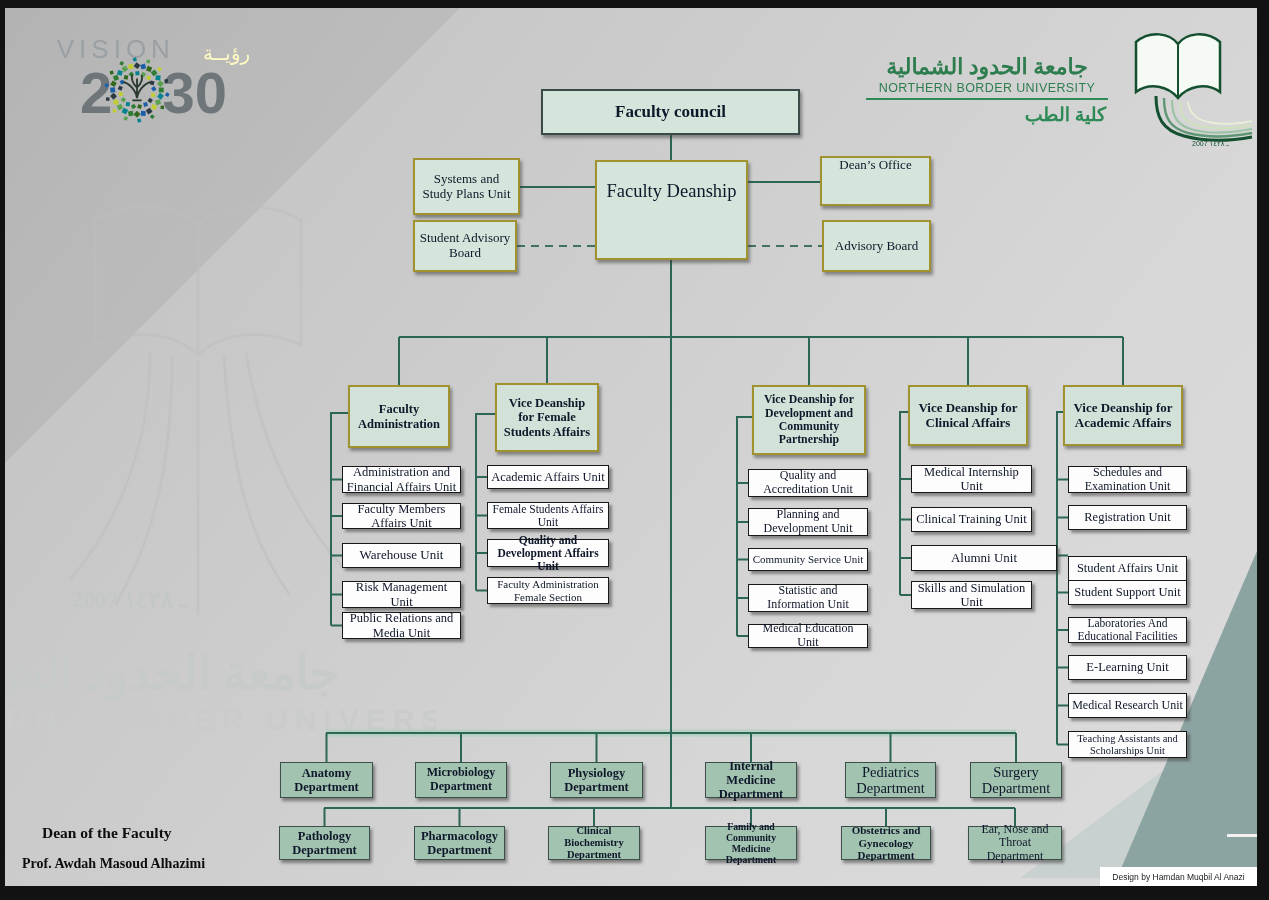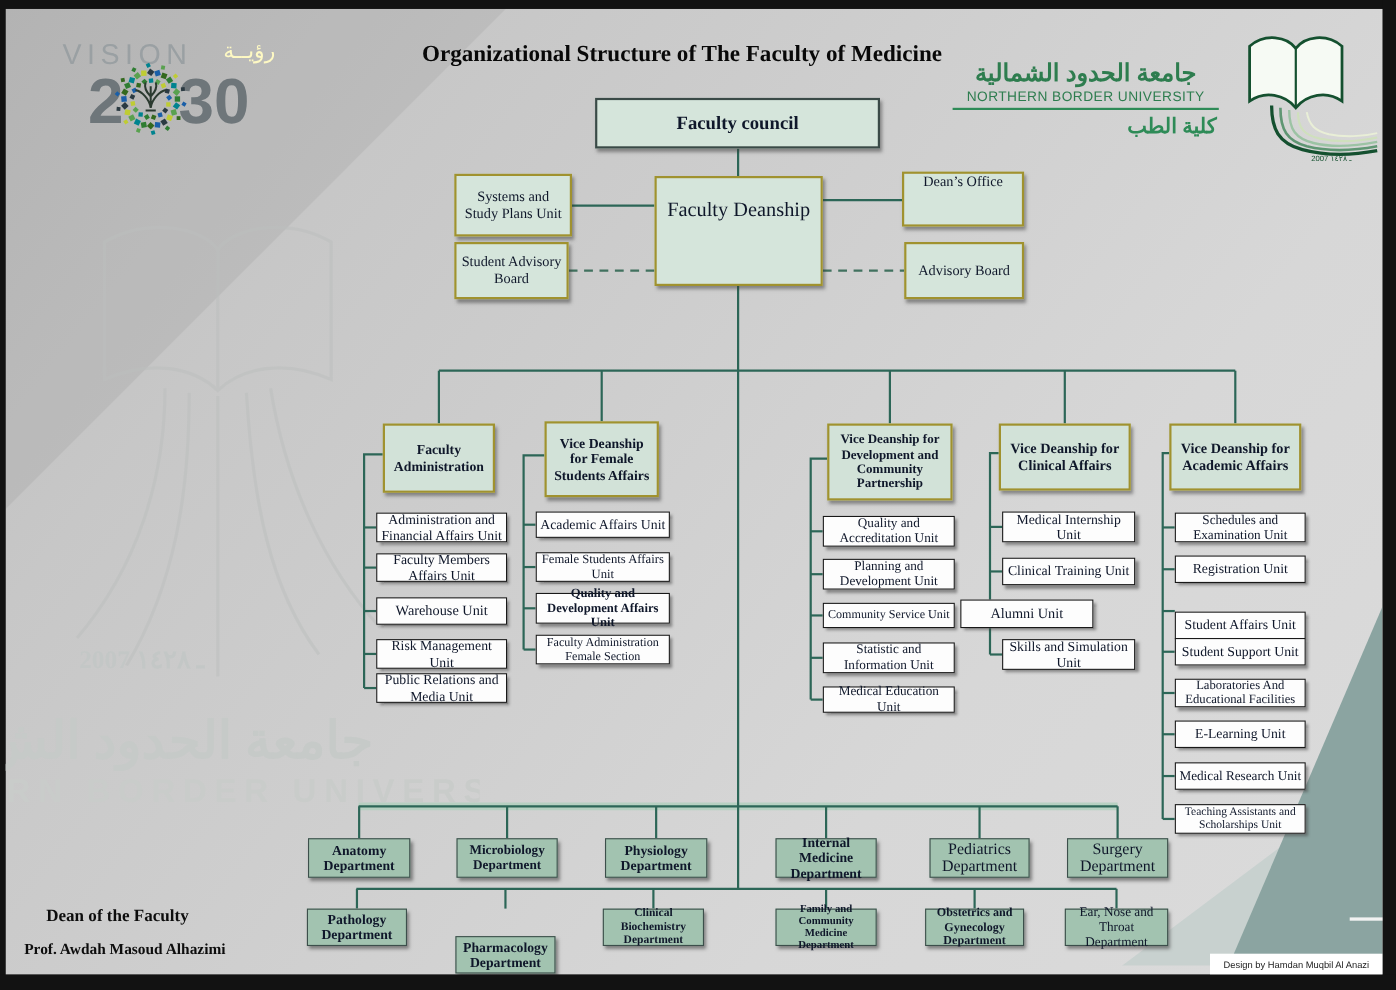--- a/index.html
+++ b/index.html
@@ -19,21 +19,21 @@
   .wm{position:absolute;white-space:nowrap}
   #wm-yr{left:72px;top:586px;font-size:23px;color:#c3c7c6;font-weight:bold;letter-spacing:2px}
   #wm-ar{left:-14px;top:645px;font-size:47px;color:#c6cac8;font-weight:bold;width:440px;overflow:hidden}
   #wm-en{left:6px;top:703px;font-size:30px;color:#c9ccca;font-weight:bold;letter-spacing:7px;
          font-family:"Liberation Sans",sans-serif;width:430px;overflow:hidden}
   #wm-book{position:absolute;left:40px;top:185px;opacity:.5}
   
   #title{position:absolute;left:300px;top:36px;width:640px;text-align:center;
          font-size:21px;font-weight:bold;color:#080808}
   #vision{position:absolute;left:46px;top:34px;width:215px}
-  #v-row{display:flex;gap:28px;align-items:flex-start;justify-content:center;
+  #v-row{display:flex;gap:28px;align-items:flex-end;justify-content:center;
          font-family:"Liberation Sans",sans-serif;color:#9aa0a3}
   #v-word{font-size:26px;letter-spacing:5px;font-weight:200}
   #v-ar{font-size:20px;color:#fef9c3}
   #v-2030{display:flex;align-items:center;justify-content:center;margin-top:-10px;
           font-family:"Liberation Sans",sans-serif;font-weight:bold;color:#6e767a;font-size:58px}
   #emblem{margin:0 -12px;position:relative;top:-2px}
   #nbu{position:absolute;left:866px;top:54px;width:242px;text-align:center}
   #nbu-ar{font-size:22px;font-weight:bold;color:#2e7d4f;direction:rtl}
   #nbu-en{font-size:12.5px;color:#2e7d4f;font-family:"Liberation Sans",sans-serif;
           letter-spacing:.4px;margin-top:1px}
@@ -96,21 +96,20 @@
       <path d="M132 172 C132 260 120 345 75 420"></path>
       <path d="M158 175 L158 430"></path>
       <path d="M184 172 C190 270 205 350 250 410"></path>
       <path d="M206 168 C220 255 255 330 305 385"></path>
     </g>
   </svg>
   <div id="wm-yr" class="wm">2007 ـ ١٤٢٨</div>
   <div id="wm-ar" class="wm">جامعة الحدود الش</div>
   <div id="wm-en" class="wm">RN  BORDER  UNIVERSITY</div>
 
-  <div id="title">Organizational Structure of The Faculty of Medicine</div>
 
   <div id="vision">
     <div id="v-row">
       <span id="v-word">VISION</span>
       <span id="v-ar">رؤيــة</span>
     </div>
     <div id="v-2030">
       <span>2</span>
       <svg id="emblem" width="74" height="74" viewBox="-32 -32 64 64">
           <rect x="18.9" y="-2.1" width="4.2" height="4.2" fill="#2f7d32" transform="rotate(0 21.0 0.0)"></rect>
@@ -324,21 +323,21 @@
       </div>
       <div class="node hdr" style="left: 908px; top: 385px; width: 120px; height: 61px; font-size: 13px; font-weight: bold;">
         <span>Vice Deanship for Clinical Affairs</span>
       </div>
       <div class="node unit" style="left: 911px; top: 465px; width: 121px; height: 28px; font-size: 12.5px;">
         <span>Medical Internship Unit</span>
       </div>
       <div class="node unit" style="left: 911px; top: 507px; width: 121px; height: 25px; font-size: 12.5px;">
         <span>Clinical Training Unit</span>
       </div>
-      <div class="node unit" style="left: 873px; top: 545px; width: 121px; height: 26px; font-size: 13px;">
+      <div class="node unit" style="left: 911px; top: 545px; width: 146px; height: 26px; font-size: 13px;">
         <span>Alumni Unit</span>
       </div>
       <div class="node unit" style="left: 911px; top: 581px; width: 121px; height: 28px; font-size: 12.5px;">
         <span>Skills and Simulation Unit</span>
       </div>
       <div class="node hdr" style="left: 1063px; top: 385px; width: 120px; height: 61px; font-size: 13px; font-weight: bold;">
         <span>Vice Deanship for Academic Affairs</span>
       </div>
       <div class="node unit" style="left: 1068px; top: 466px; width: 119px; height: 27px; font-size: 12px;">
         <span>Schedules and Examination Unit</span>
@@ -378,21 +377,21 @@
       </div>
       <div class="node dept" style="left: 845px; top: 762px; width: 91px; height: 36px; font-size: 14.5px;">
         <span>Pediatrics Department</span>
       </div>
       <div class="node dept" style="left: 970px; top: 762px; width: 92px; height: 36px; font-size: 14.5px;">
         <span>Surgery Department</span>
       </div>
       <div class="node dept" style="left: 279px; top: 826px; width: 91px; height: 34px; font-size: 12.5px; font-weight: bold;">
         <span>Pathology Department</span>
       </div>
-      <div class="node dept" style="left: 414px; top: 826px; width: 91px; height: 34px; font-size: 12.5px; font-weight: bold; margin-top: 25px;">
+      <div class="node dept" style="left: 414px; top: 826px; width: 91px; height: 34px; font-size: 12.5px; font-weight: bold;">
         <span>Pharmacology Department</span>
       </div>
       <div class="node dept" style="left: 548px; top: 826px; width: 92px; height: 34px; font-size: 10.5px; font-weight: bold;">
         <span>Clinical Biochemistry Department</span>
       </div>
       <div class="node dept" style="left: 705px; top: 826px; width: 92px; height: 34px; font-size: 9.8px; font-weight: bold;">
         <span>Family and Community Medicine Department</span>
       </div>
       <div class="node dept" style="left: 841px; top: 826px; width: 90px; height: 34px; font-size: 11px; font-weight: bold;">
         <span>Obstetrics and Gynecology Department</span>

